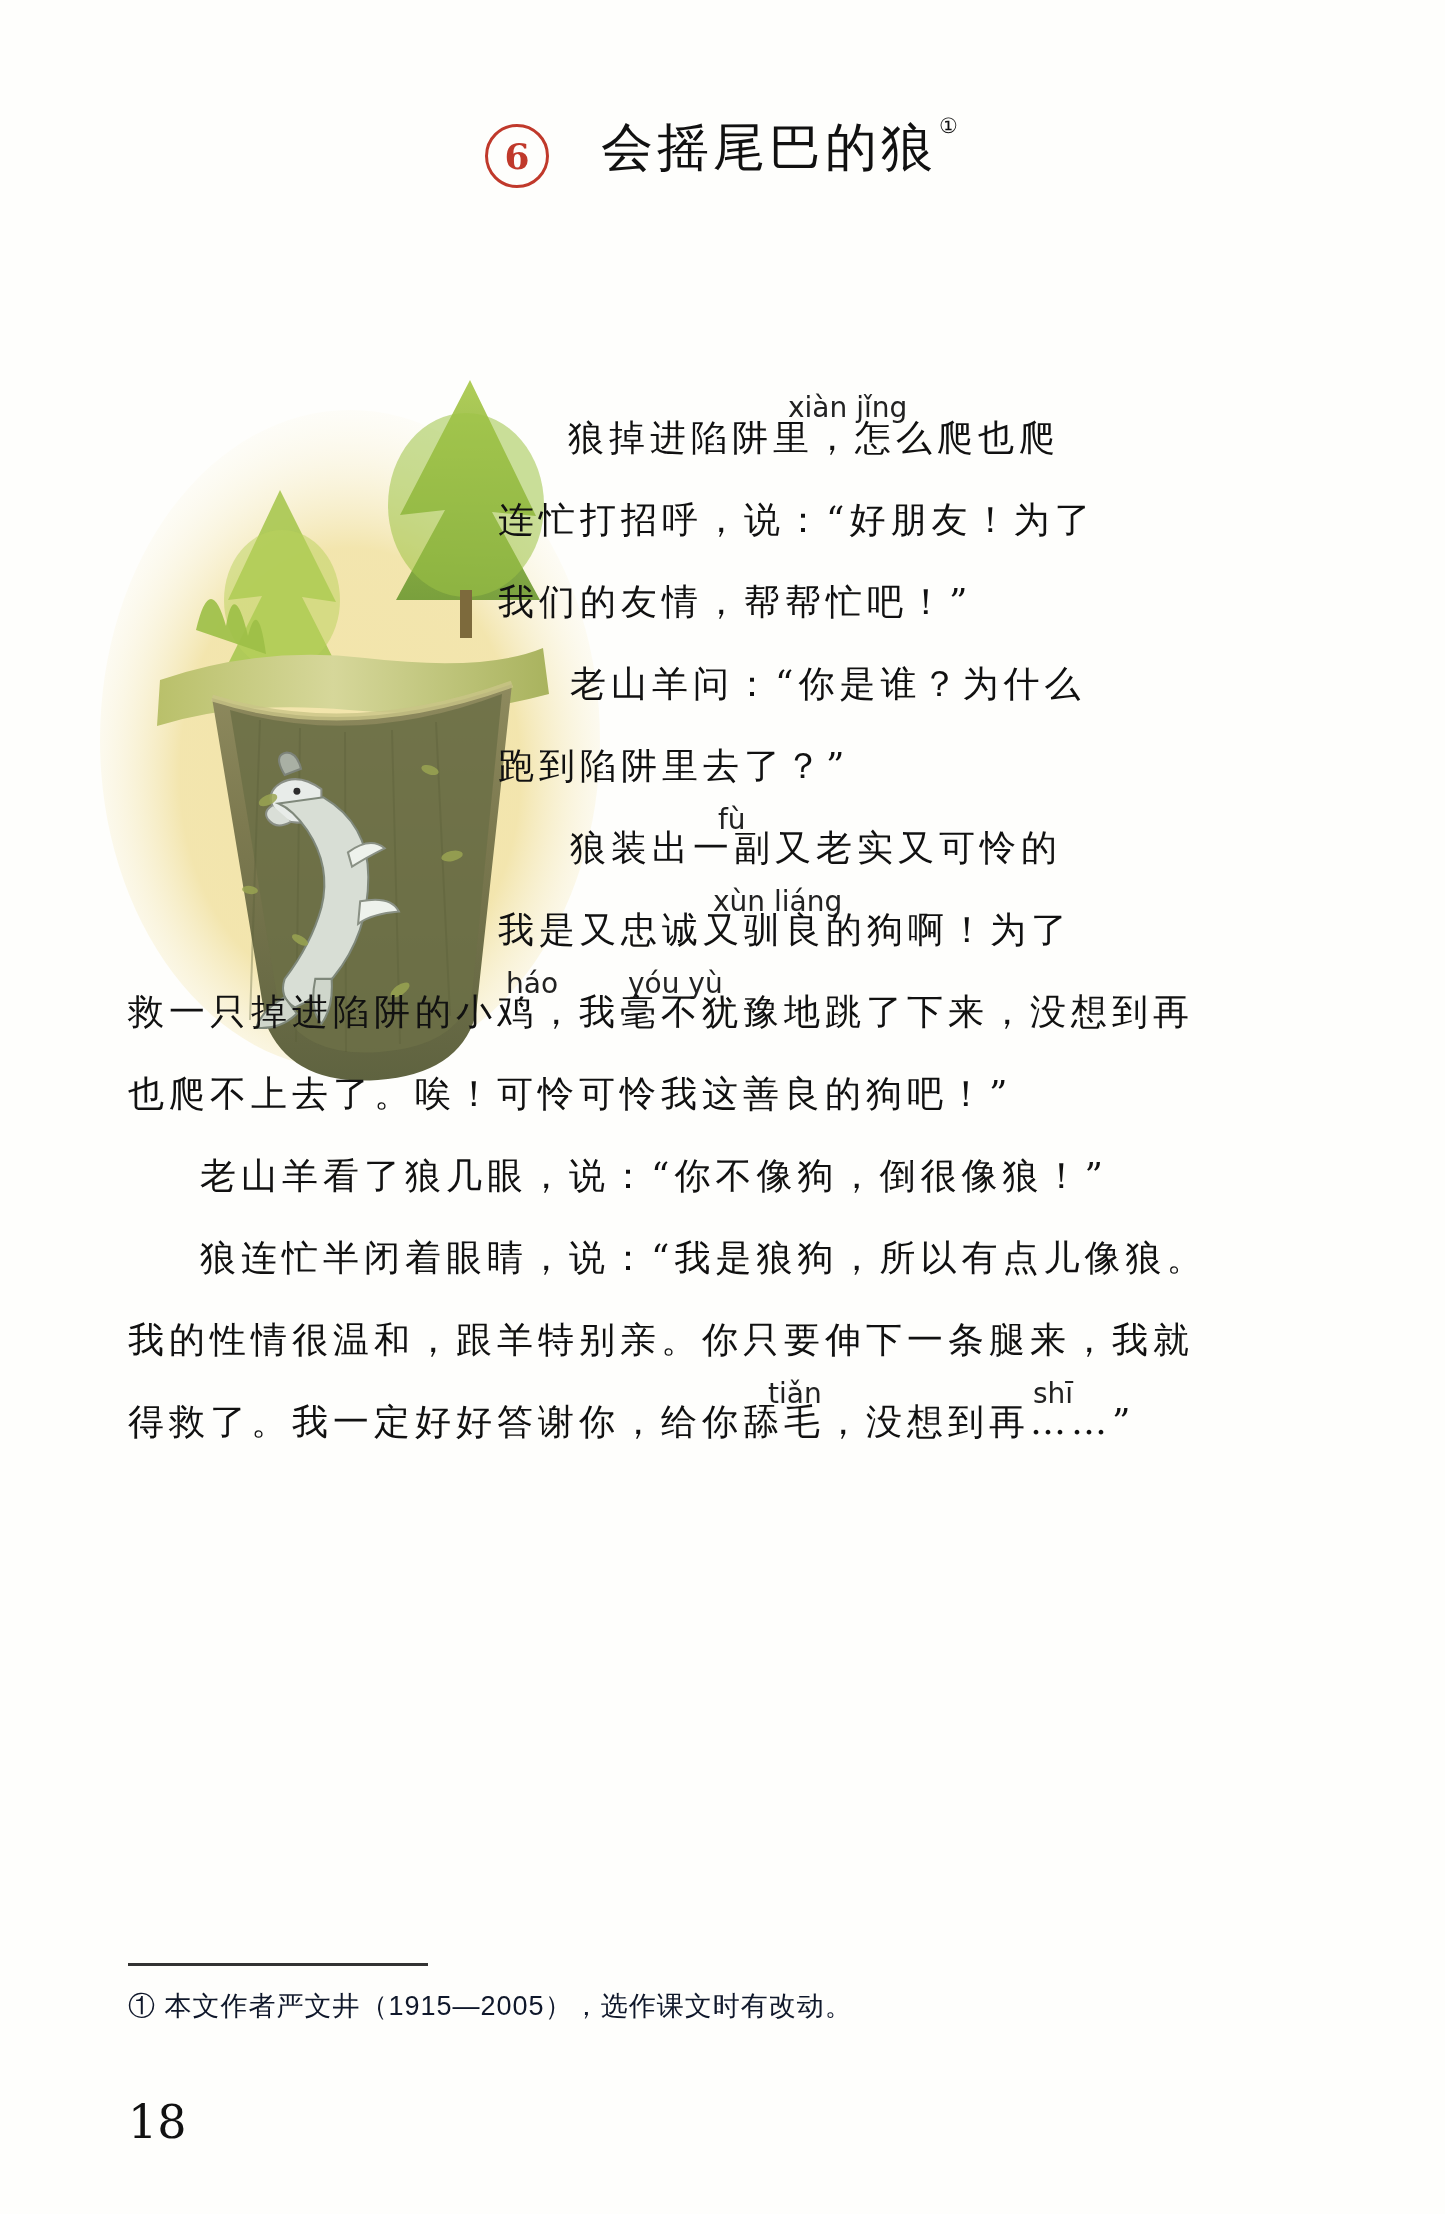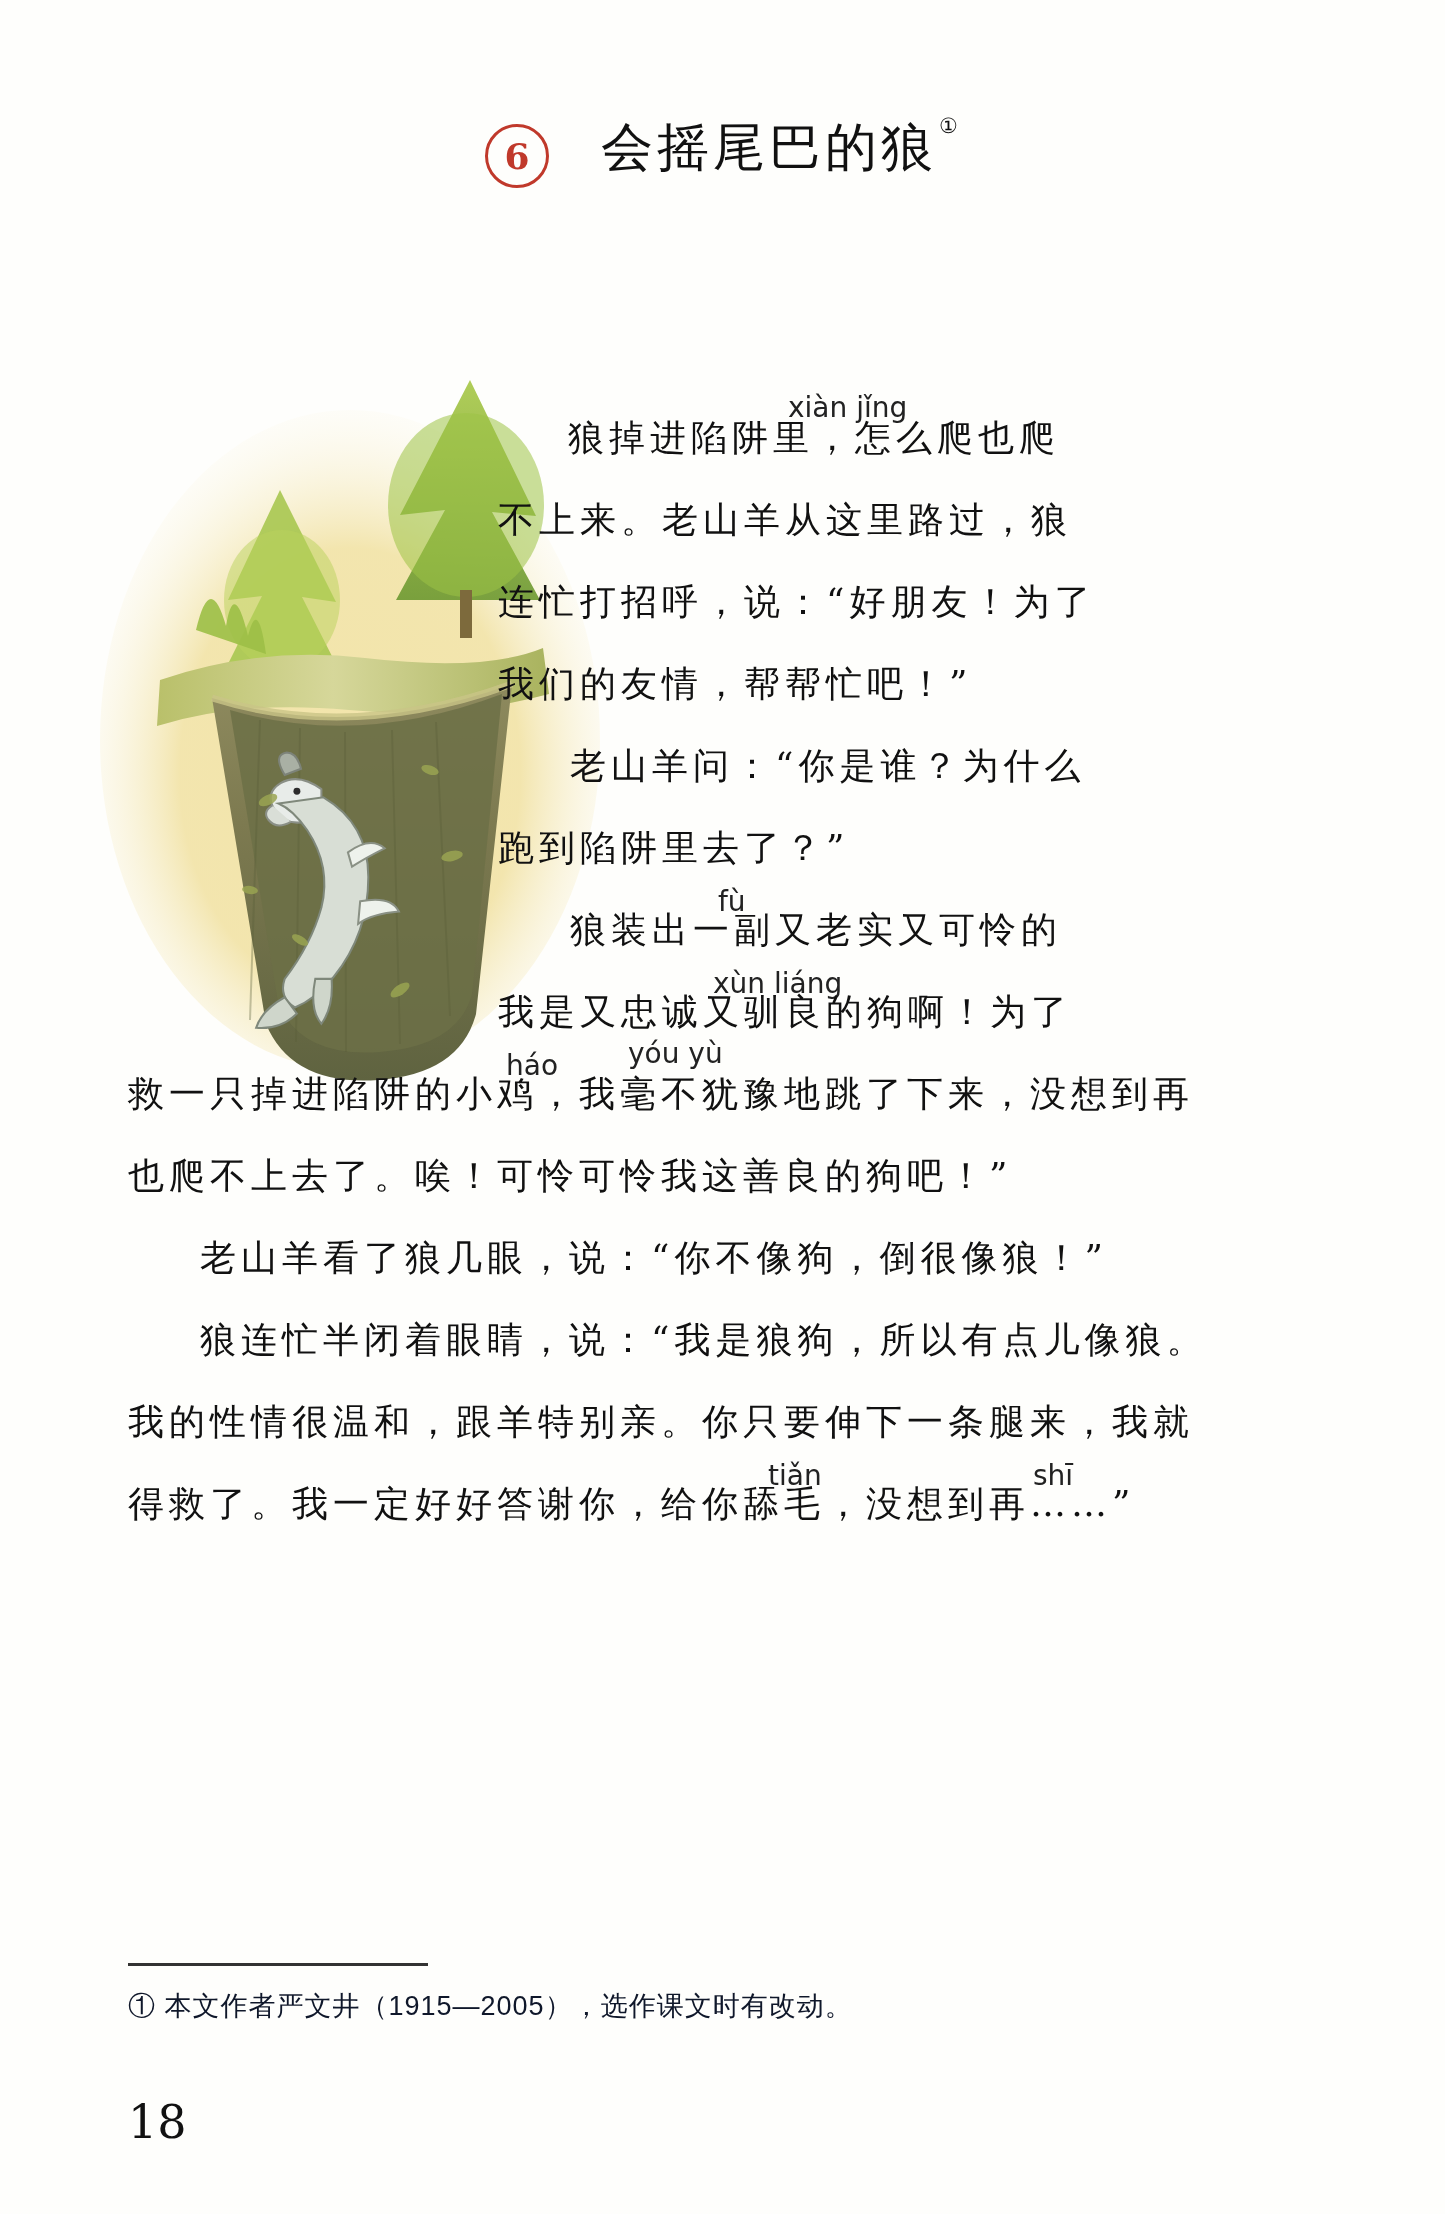--- a/index.html
+++ b/index.html
@@ -221,23 +221,20 @@
       </g>
     </svg>
   </div>
 
   <div class="body-text">
       <div class="ln">
         <span class="py" style="left: 660px; top: 14px;">xiàn jǐng</span>
         <span class="txt" style="left: 440px;">狼掉进陷阱里，怎么爬也爬</span>
       </div>
       <div class="ln">
-        <span class="txt" style="left: 370px;">不上来。老山羊从这里路过，狼</span>
-      </div>
-      <div class="ln">
         <span class="txt" style="left: 370px;">连忙打招呼，说：“好朋友！为了</span>
       </div>
       <div class="ln">
         <span class="txt" style="left: 370px;">我们的友情，帮帮忙吧！”</span>
       </div>
       <div class="ln">
         <span class="txt" style="left: 442px;">老山羊问：“你是谁？为什么</span>
       </div>
       <div class="ln">
         <span class="txt" style="left: 370px;">跑到陷阱里去了？”</span>
@@ -245,21 +242,21 @@
       <div class="ln">
         <span class="py" style="left: 590px; top: 16px;">fù</span>
         <span class="txt" style="left: 442px;">狼装出一副又老实又可怜的</span>
       </div>
       <div class="ln">
         <span class="py" style="left: 585px; top: 16px;">xùn liáng</span>
         <span class="txt" style="left: 370px;">我是又忠诚又驯良的狗啊！为了</span>
       </div>
       <div class="ln">
         <span class="py" style="left: 378px; top: 16px;">háo</span>
-        <span class="py" style="left: 500px; top: 4px; text-align: right;">yóu yù</span>
+        <span class="py" style="left: 500px; top: 16px; text-align: right;">yóu yù</span>
         <span class="txt" style="left: 0px;">救一只掉进陷阱的小鸡，我毫不犹豫地跳了下来，没想到再</span>
       </div>
       <div class="ln">
         <span class="txt" style="left: 0px;">也爬不上去了。唉！可怜可怜我这善良的狗吧！”</span>
       </div>
       <div class="ln">
         <span class="txt" style="left: 72px;">老山羊看了狼几眼，说：“你不像狗，倒很像狼！”</span>
       </div>
       <div class="ln">
         <span class="txt" style="left: 72px; margin-top: 8px;">狼连忙半闭着眼睛，说：“我是狼狗，所以有点儿像狼。</span>

